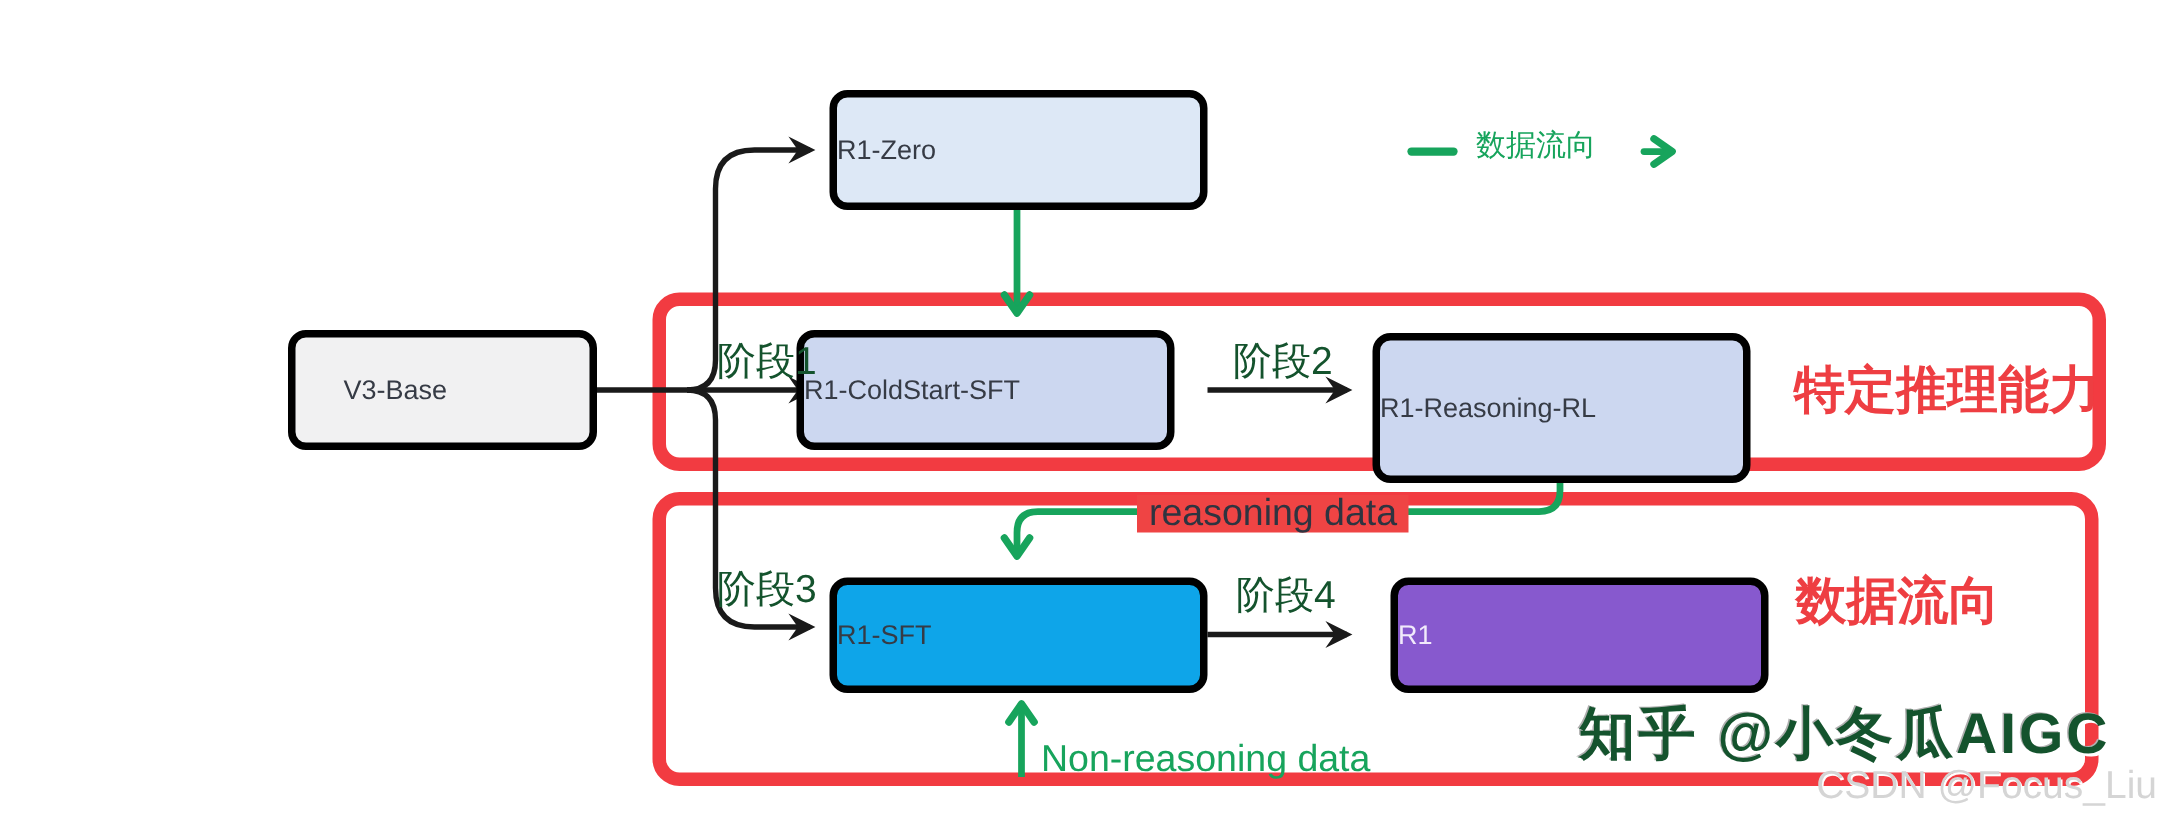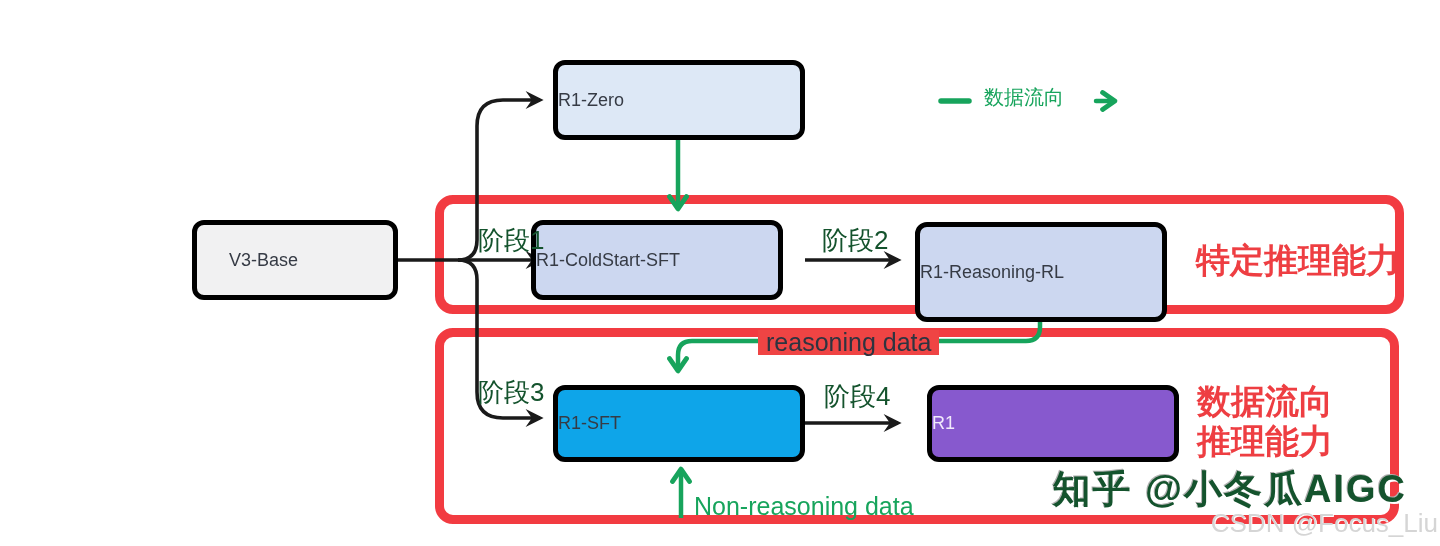--- a/index.html
+++ b/index.html
@@ -99,21 +99,20 @@
   <div class="stage-label" style="left:822px;top:227px;">阶段2</div>
   <div class="stage-label" style="left:478px;top:379px;">阶段3</div>
   <div class="stage-label" style="left:824px;top:383px;">阶段4</div>
 
   <div class="flow-label dark" style="left:758px;top:330px;">reasoning data</div>
   <div class="flow-label" style="left:694px;top:494px;">Non-reasoning data</div>
 
   <div class="caption" style="left:1196px;top:243px;width:190px;">特定推理能力</div>
   <div class="caption two-line" style="left:1180px;top:381px;width:170px;">
     <div>数据流向</div>
-    <div>推理能力</div>
   </div>
 
   <div class="legend">数据流向</div>
 
   <div class="wm1">知乎 @小冬瓜AIGC</div>
   <div class="wm2">CSDN @Focus_Liu</div>
 
 </div>
 
 </body></html>

